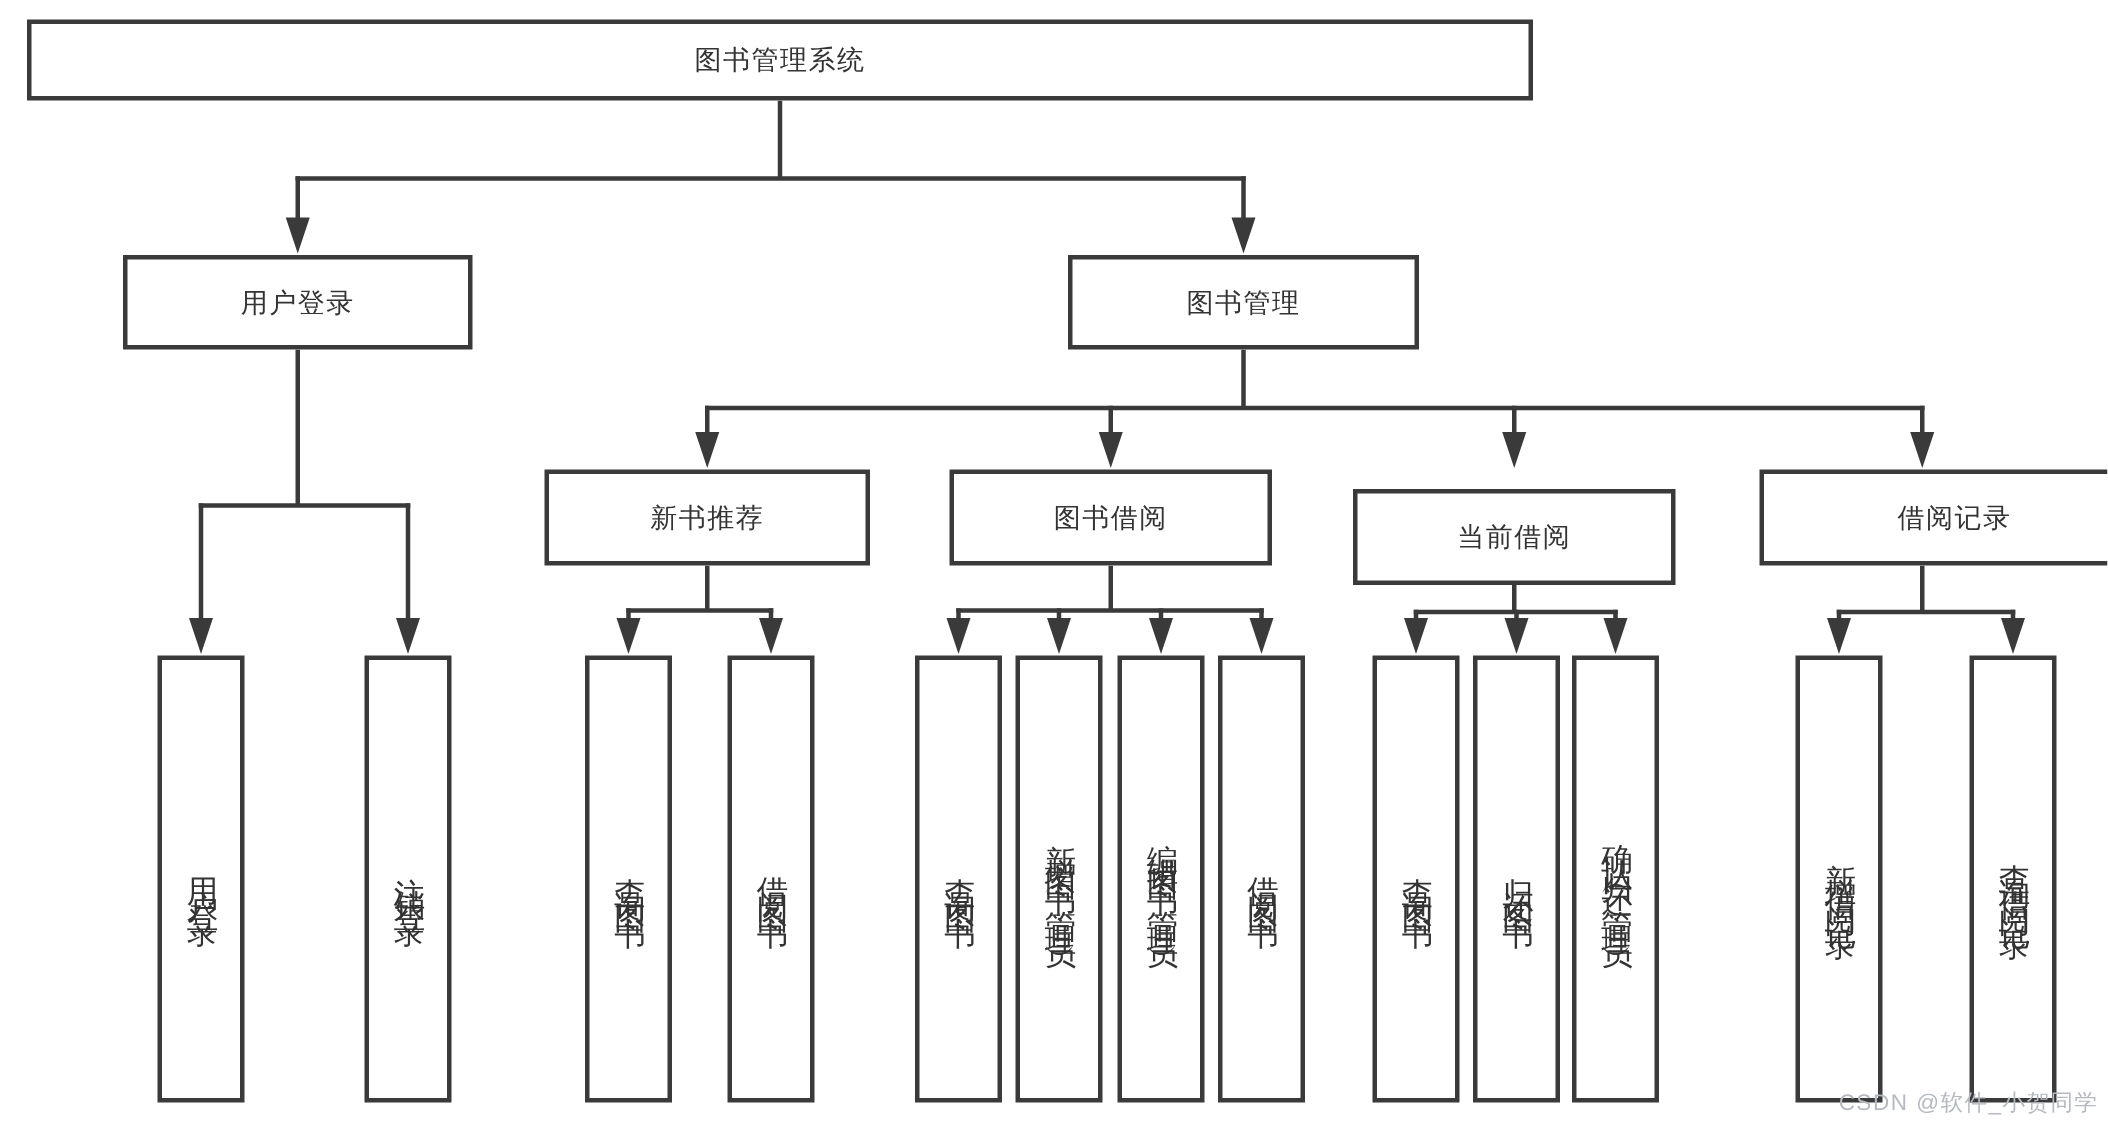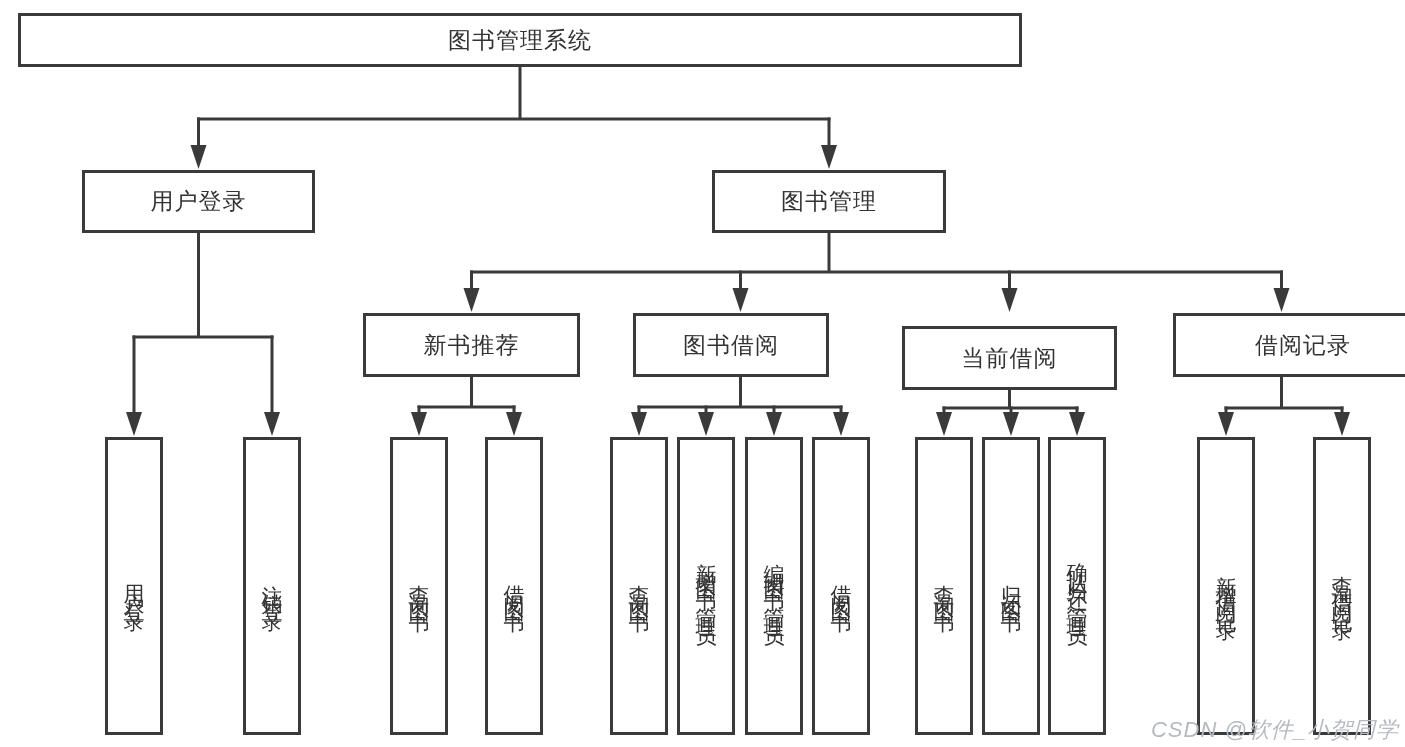--- a/index.html
+++ b/index.html
@@ -22,41 +22,40 @@
     position: absolute;
     box-sizing: border-box;
     border: 3px solid var(--line, #3a3a3a);
     background: #ffffff;
     color: var(--text, #333333);
     display: flex;
     align-items: center;
     justify-content: center;
   }
   .node .label {
-    font-size: 23px;
+    font-size: 18px;
     letter-spacing: 1px;
     white-space: nowrap;
   }
   .node.vertical .label {
     writing-mode: vertical-rl;
     text-orientation: mixed;
     font-size: 21px;
     letter-spacing: 9px;
     white-space: normal;
   }
   .watermark {
     position: absolute;
     right: 6px;
     bottom: 2px;
     z-index: 3;
-    font-size: 22px;
+    font-size: 15px;
     color: var(--wm, #b5b9c0);
     letter-spacing: 1px;
     pointer-events: none;
-    font-style: italic;
   }
 </style>
 </head>
 <body>
 
 <div class="canvas">
   <svg class="connectors" id="connector-svg" xmlns="http://www.w3.org/2000/svg">
       <line x1="520" y1="67" x2="520" y2="119" stroke="#3a3a3a" stroke-width="3"></line>
       <line x1="197" y1="119" x2="830.5" y2="119" stroke="#3a3a3a" stroke-width="3"></line>
       <line x1="198.5" y1="117.5" x2="198.5" y2="154" stroke="#3a3a3a" stroke-width="3"></line>
@@ -116,21 +115,21 @@
       </div>
       <div class="node" style="left: 82px; top: 170px; width: 233px; height: 63px;">
         <span class="label">用户登录</span>
       </div>
       <div class="node" style="left: 712px; top: 170px; width: 234px; height: 63px;">
         <span class="label">图书管理</span>
       </div>
       <div class="node" style="left: 363px; top: 313px; width: 217px; height: 64px;">
         <span class="label">新书推荐</span>
       </div>
-      <div class="node" style="left: 633px; top: 313px; width: 196px; height: 64px;">
+      <div class="node" style="left: 633px; top: 313px; width: 215px; height: 64px;">
         <span class="label">图书借阅</span>
       </div>
       <div class="node" style="left: 902px; top: 326px; width: 215px; height: 64px;">
         <span class="label">当前借阅</span>
       </div>
       <div class="node" style="left: 1173px; top: 313px; width: 260px; height: 64px;">
         <span class="label">借阅记录</span>
       </div>
       <div class="node vertical" style="left: 105px; top: 437px; width: 58px; height: 298px;">
         <span class="label">用户登录</span>

